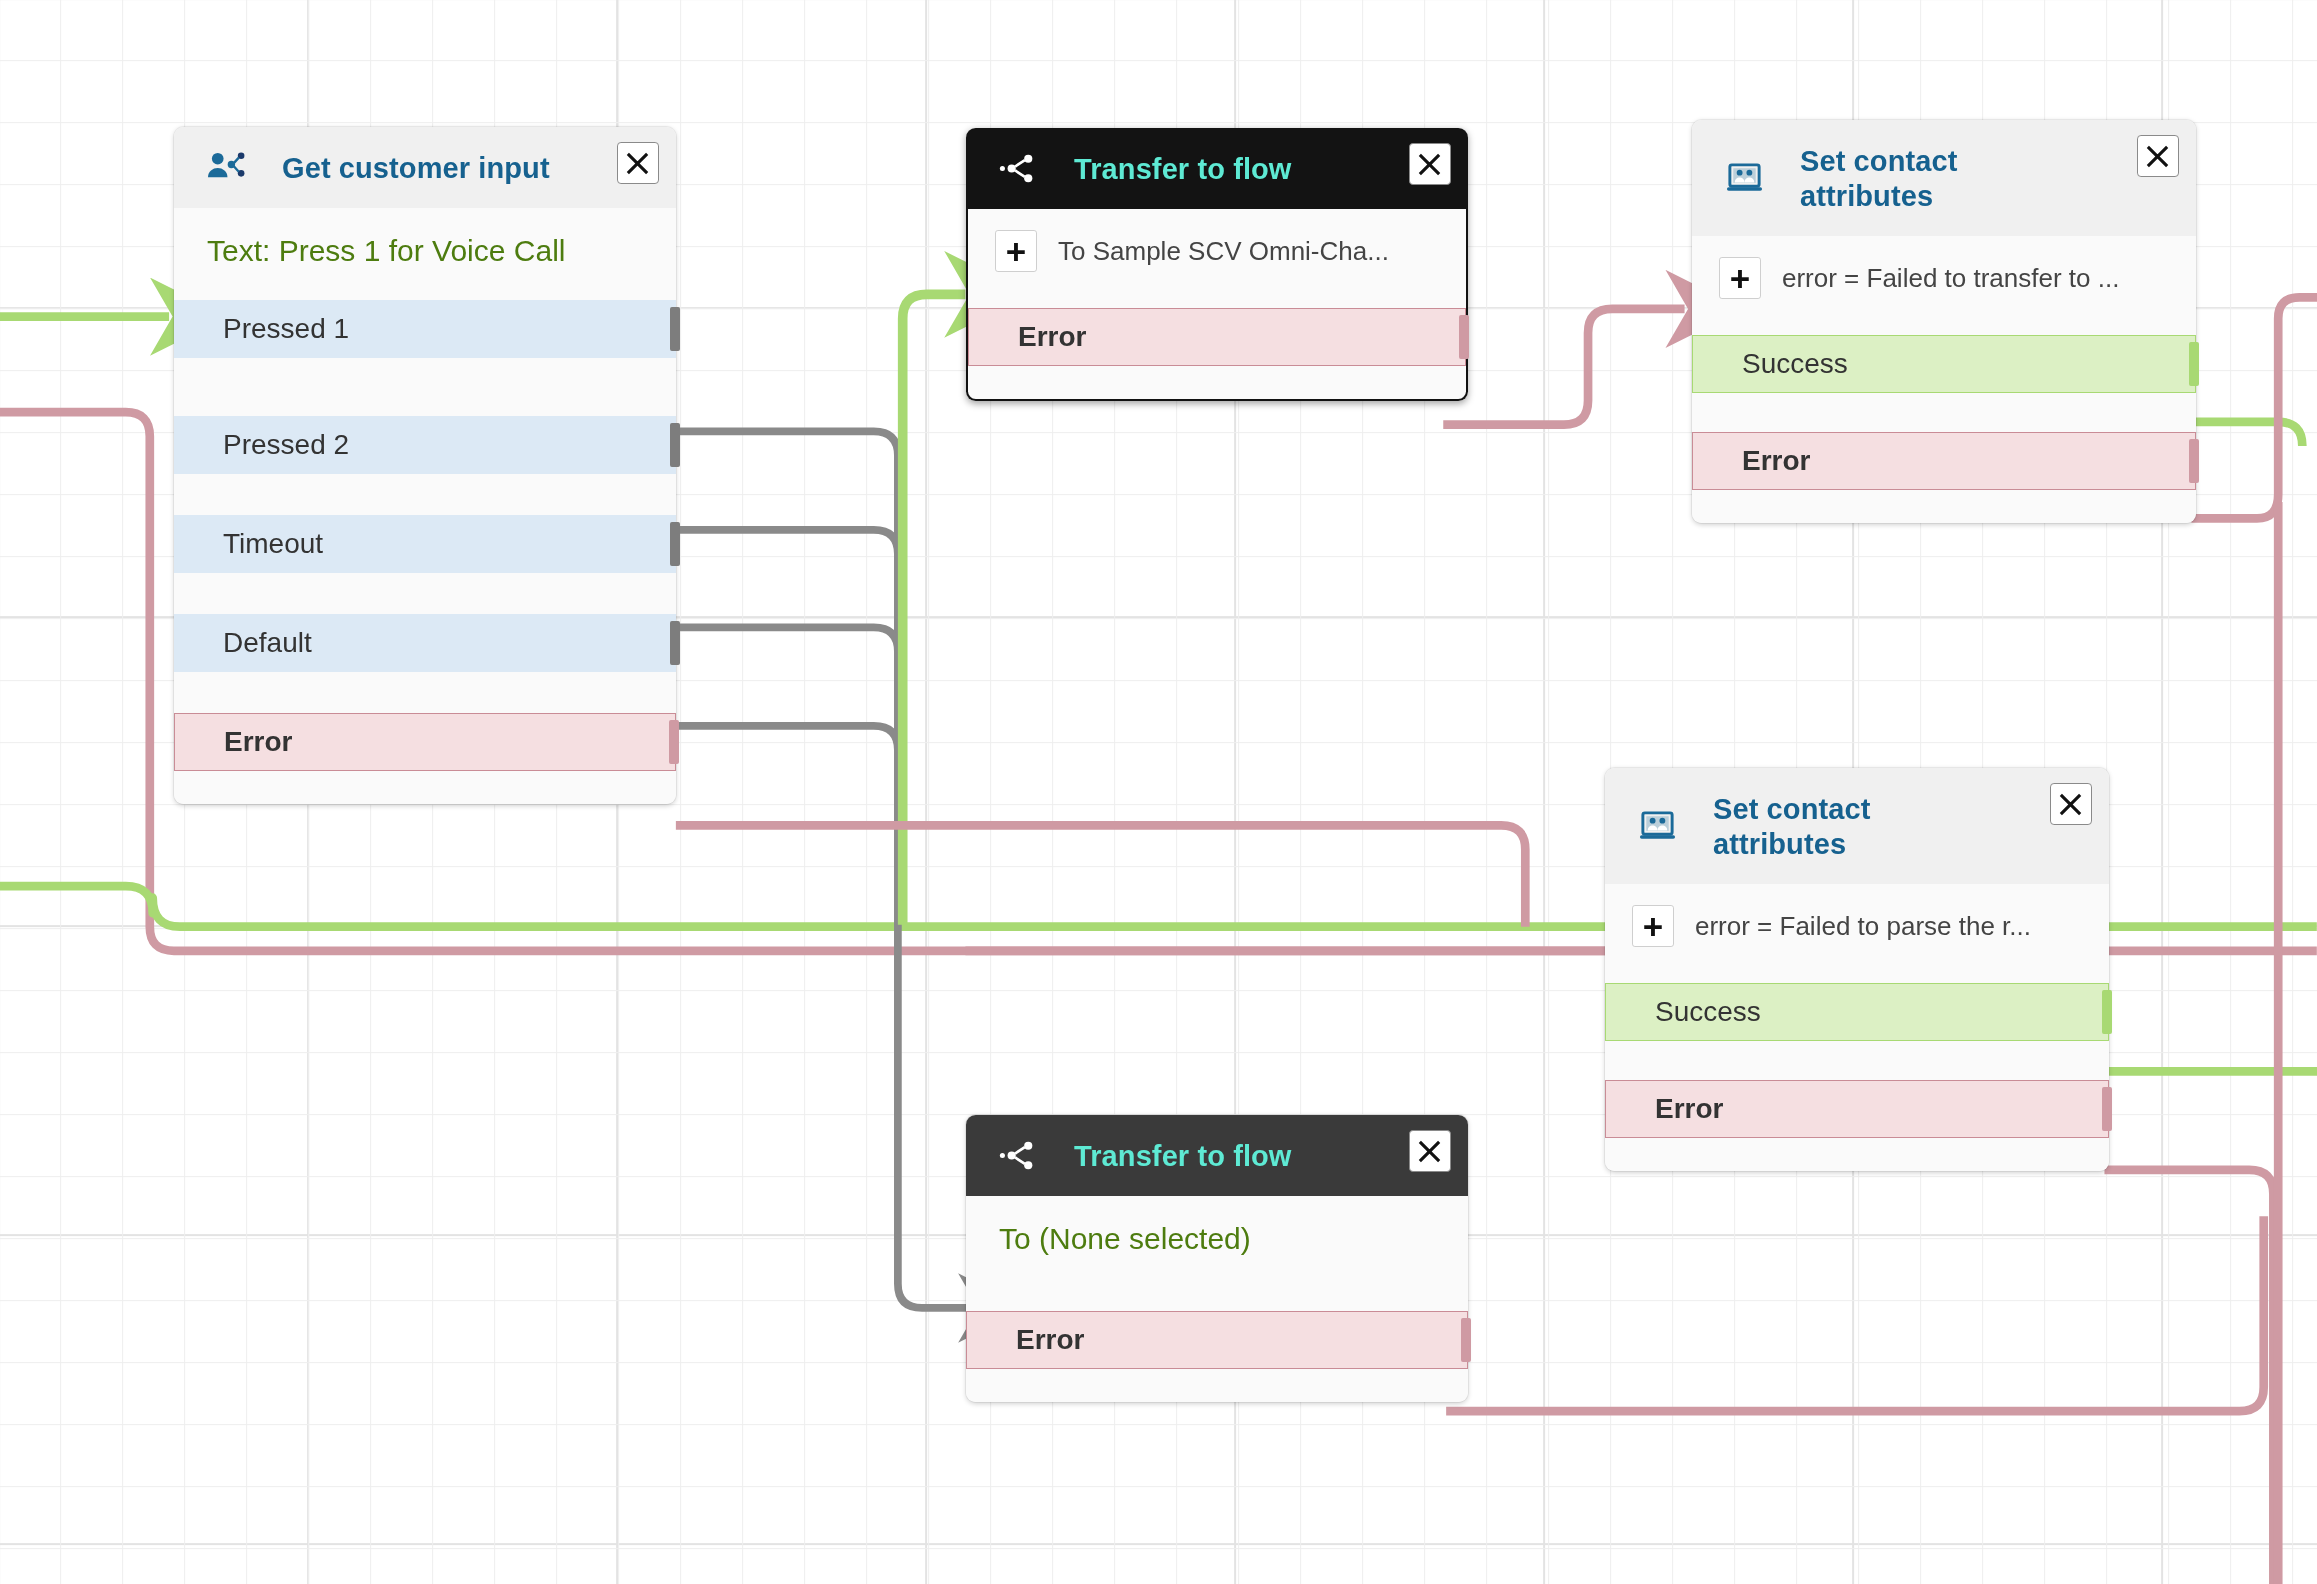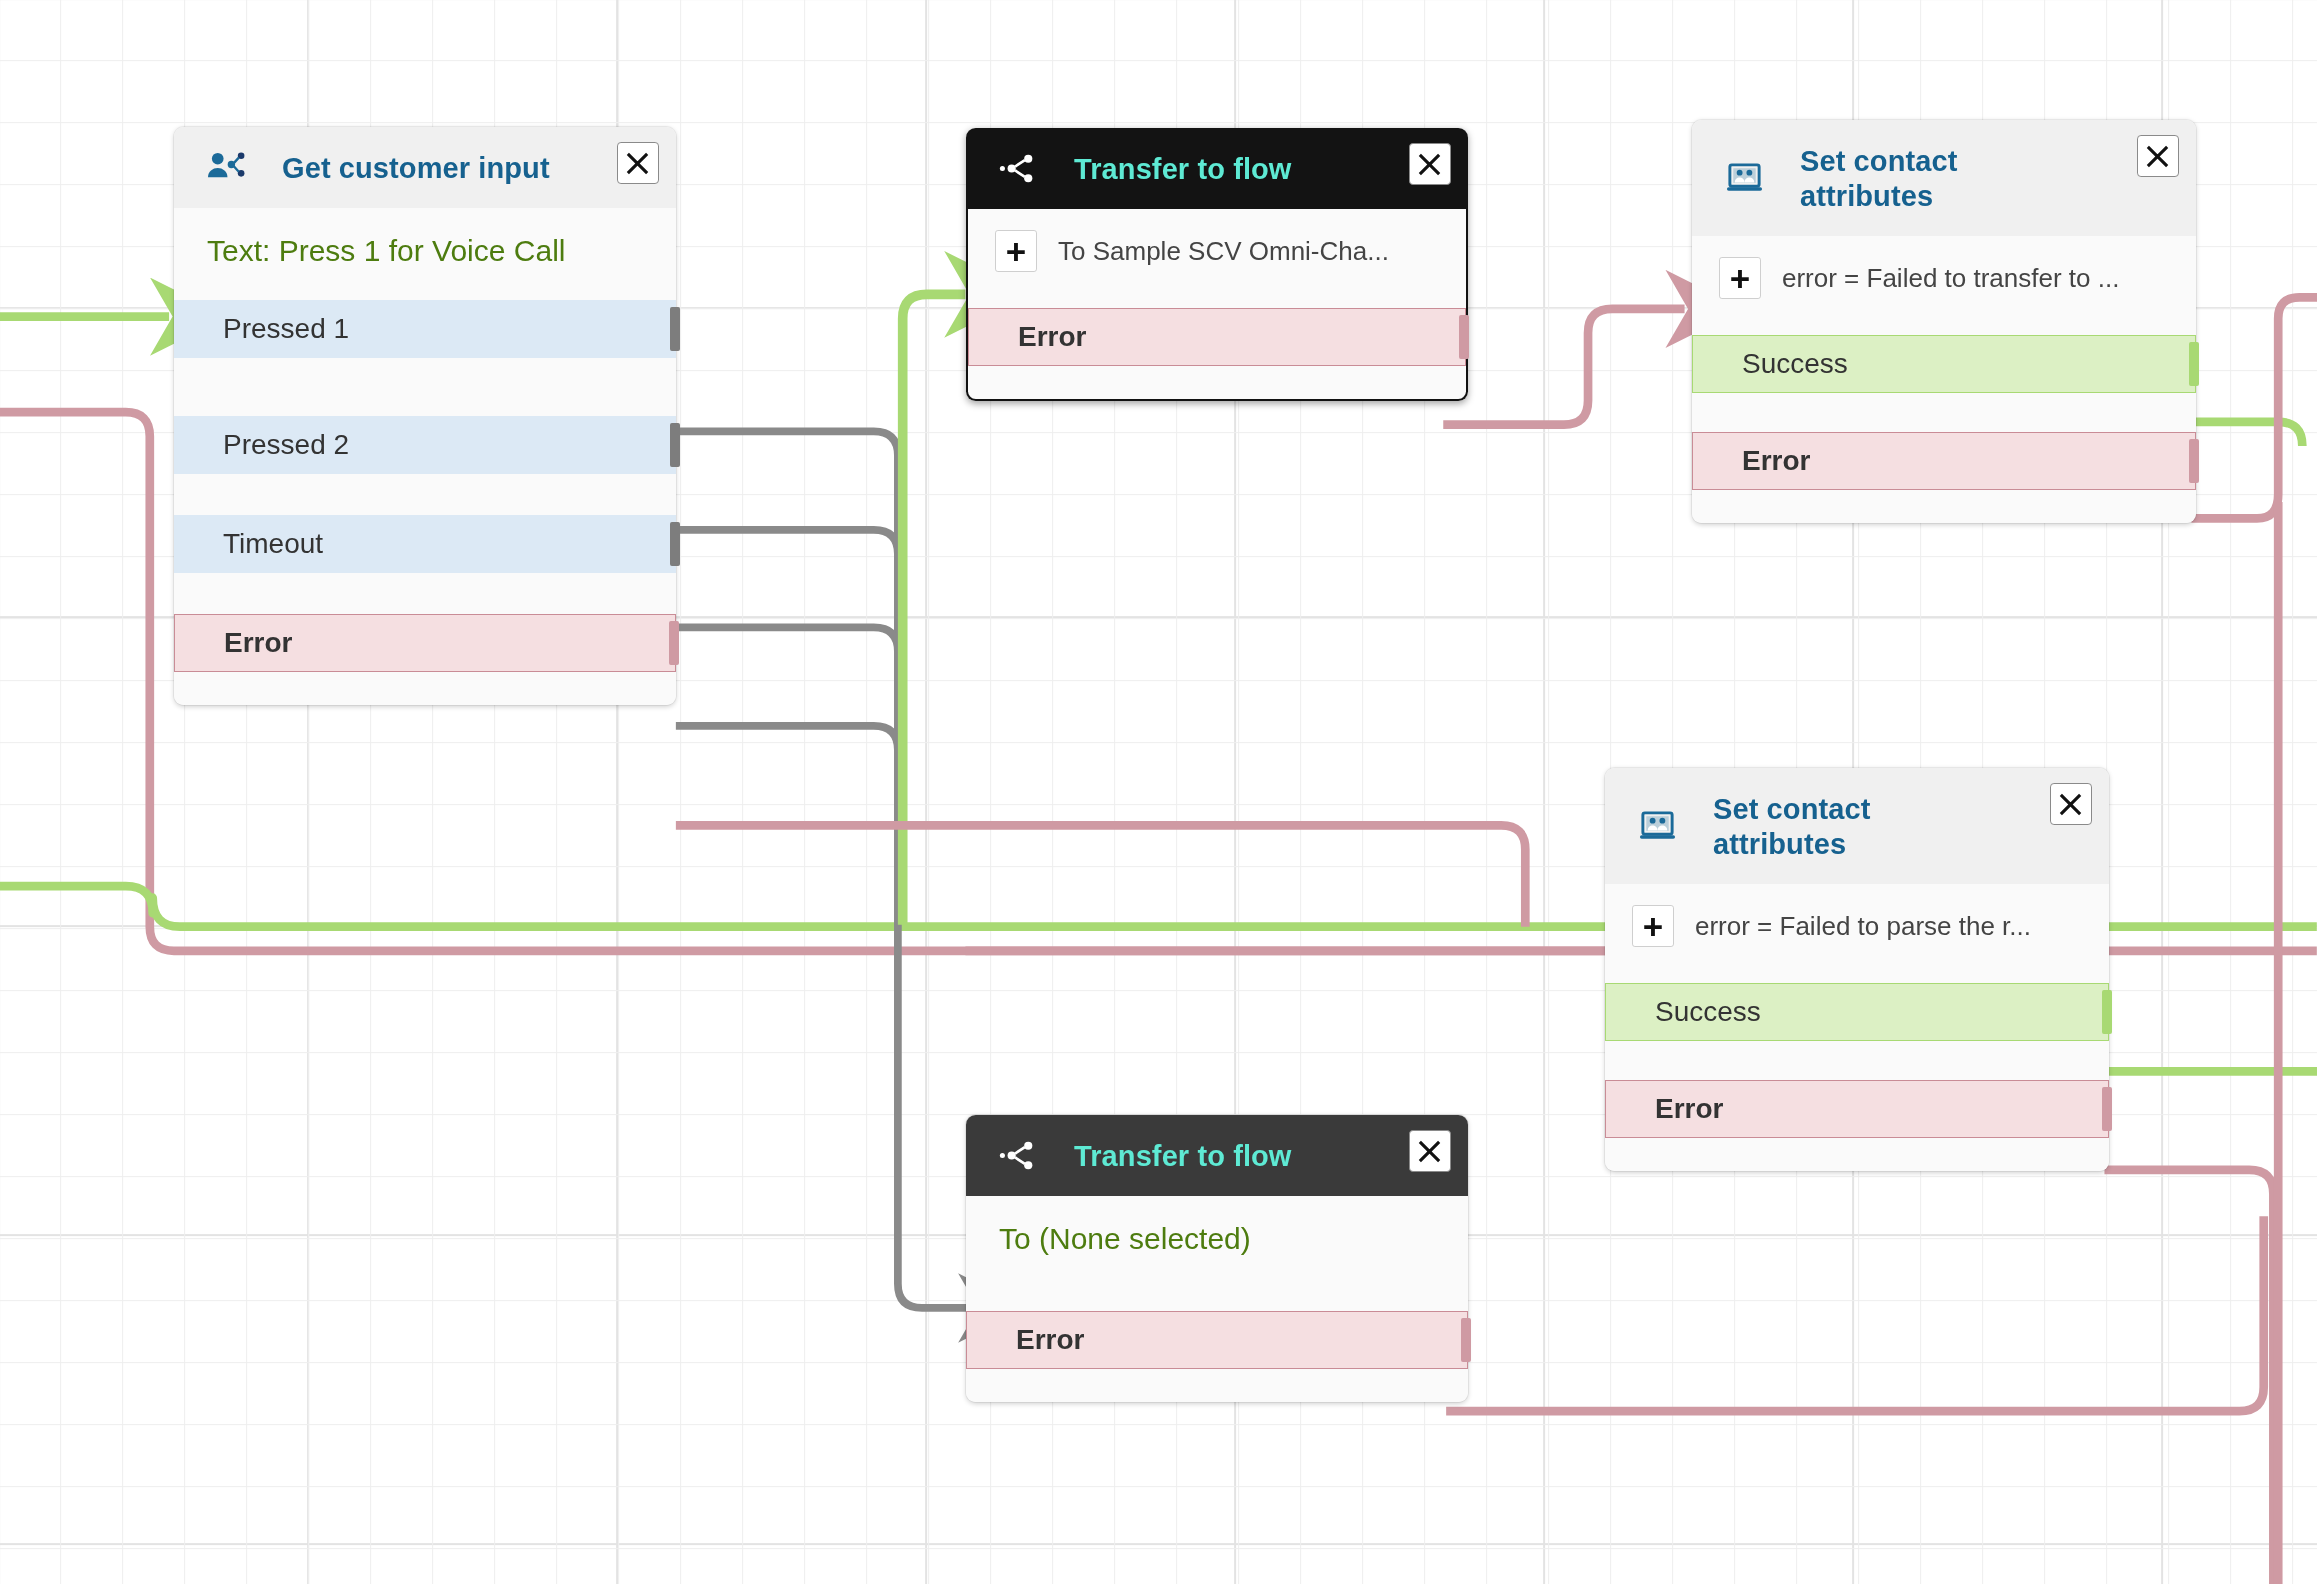--- a/index.html
+++ b/index.html
@@ -197,20 +197,24 @@
           <span class="port gray"></span>
         </div>
         <div class="branch blue" style="margin-top:58px">
           <span>Pressed 2</span>
           <span class="port gray"></span>
         </div>
         <div class="branch blue" style="margin-top:41px">
           <span>Timeout</span>
           <span class="port gray"></span>
         </div>
+        <div class="branch blue" style="margin-top:41px">
+          <span>Default</span>
+          <span class="port gray"></span>
+        </div>
         <div class="branch red" style="margin-top:41px">
           <span>Error</span>
           <span class="port redp"></span>
         </div>
       </div>
     </div>
   </div>
 
   <div class="node dark" id="n-transfer-top" style="left:966px;top:128px;width:502px;">
     <div class="node-head">

